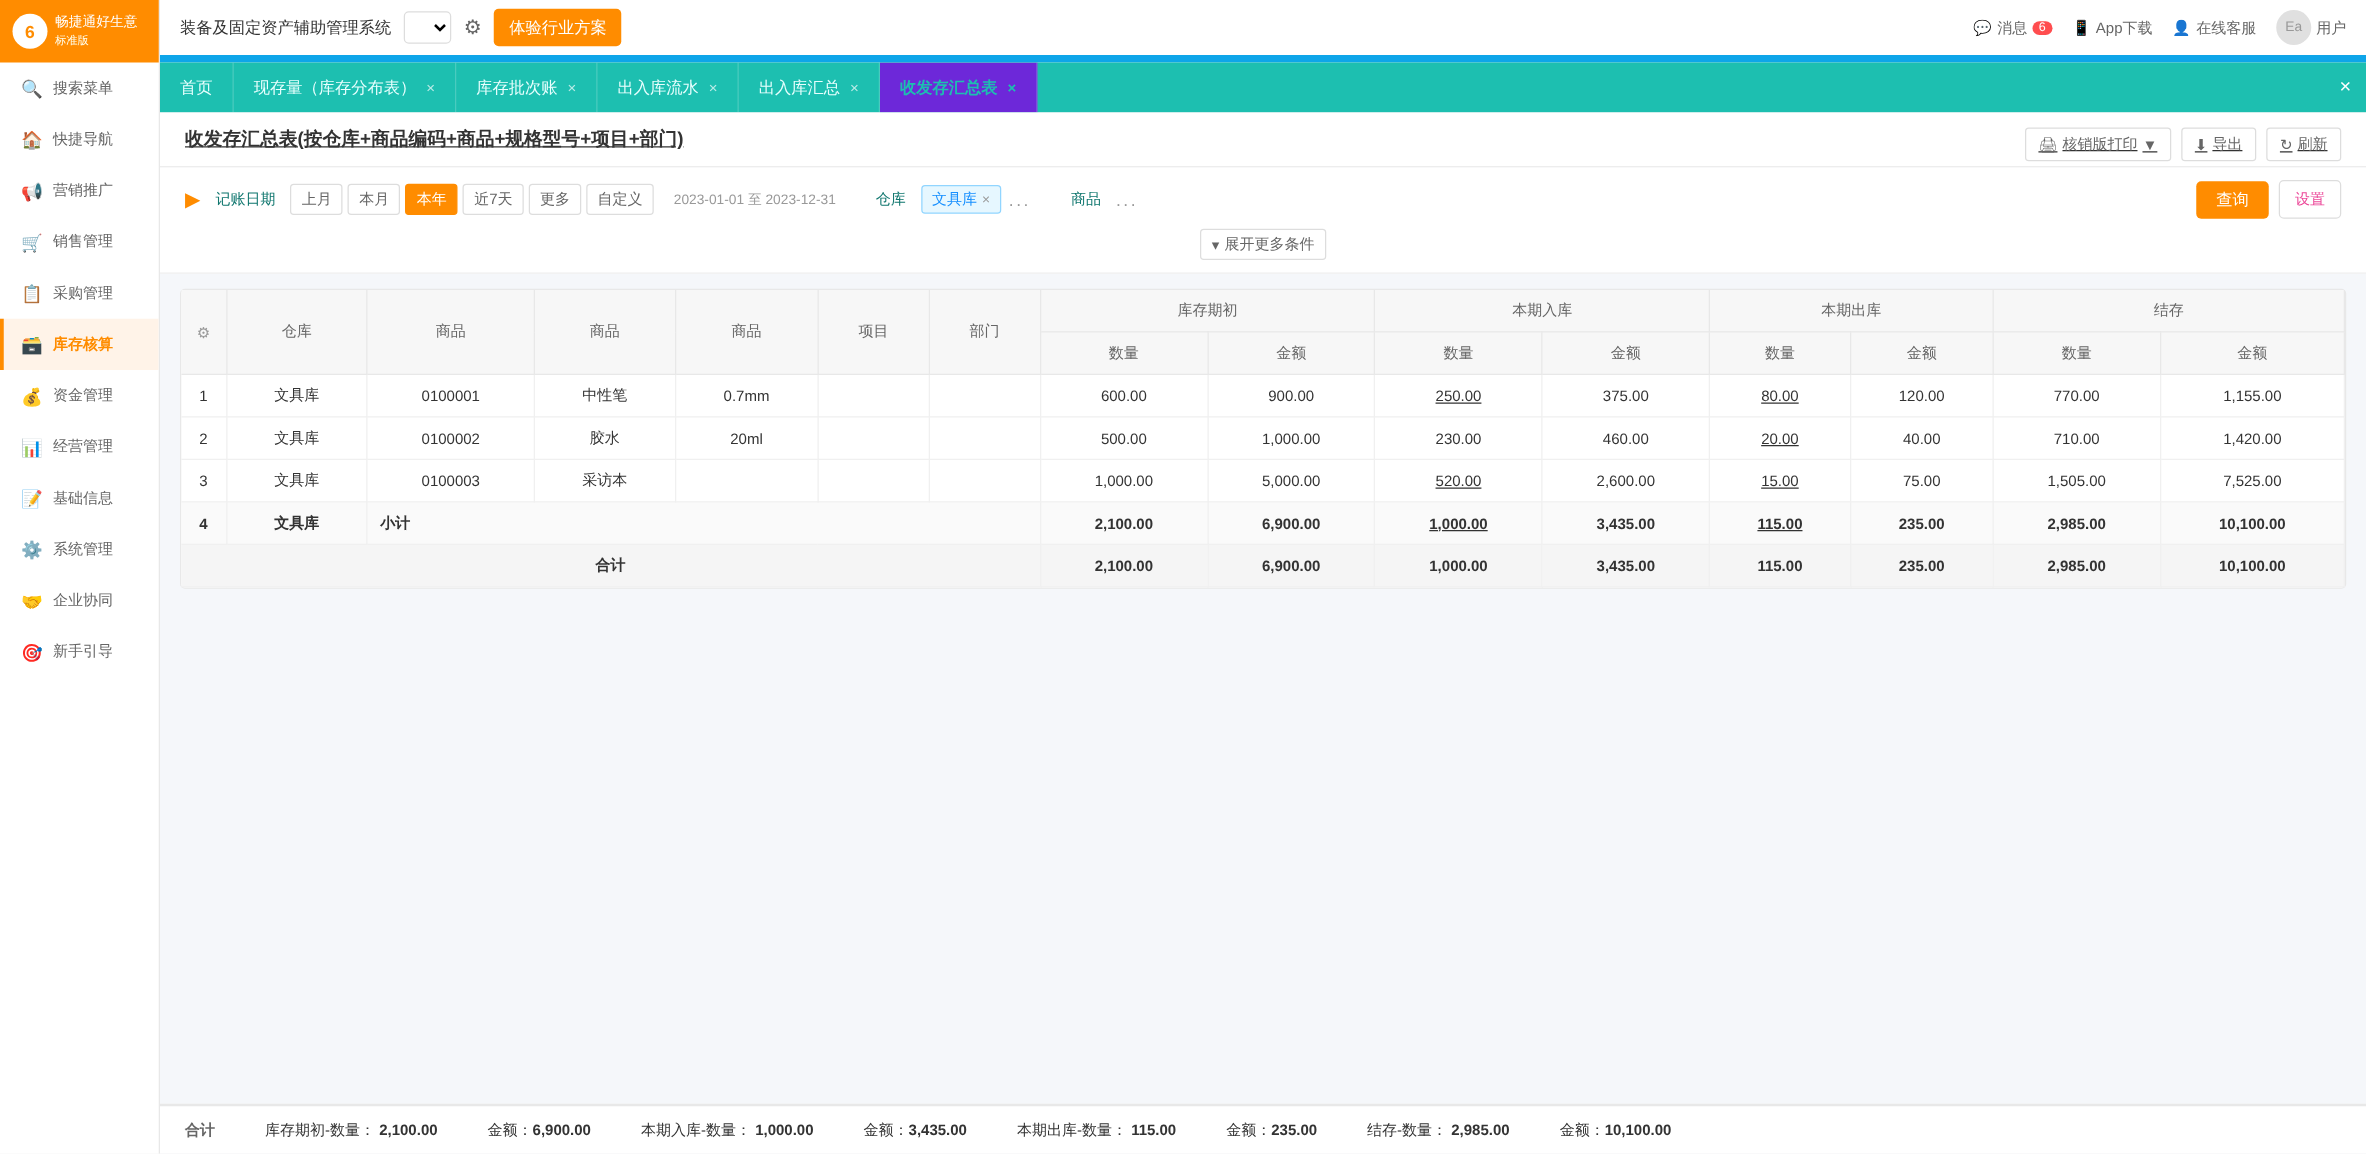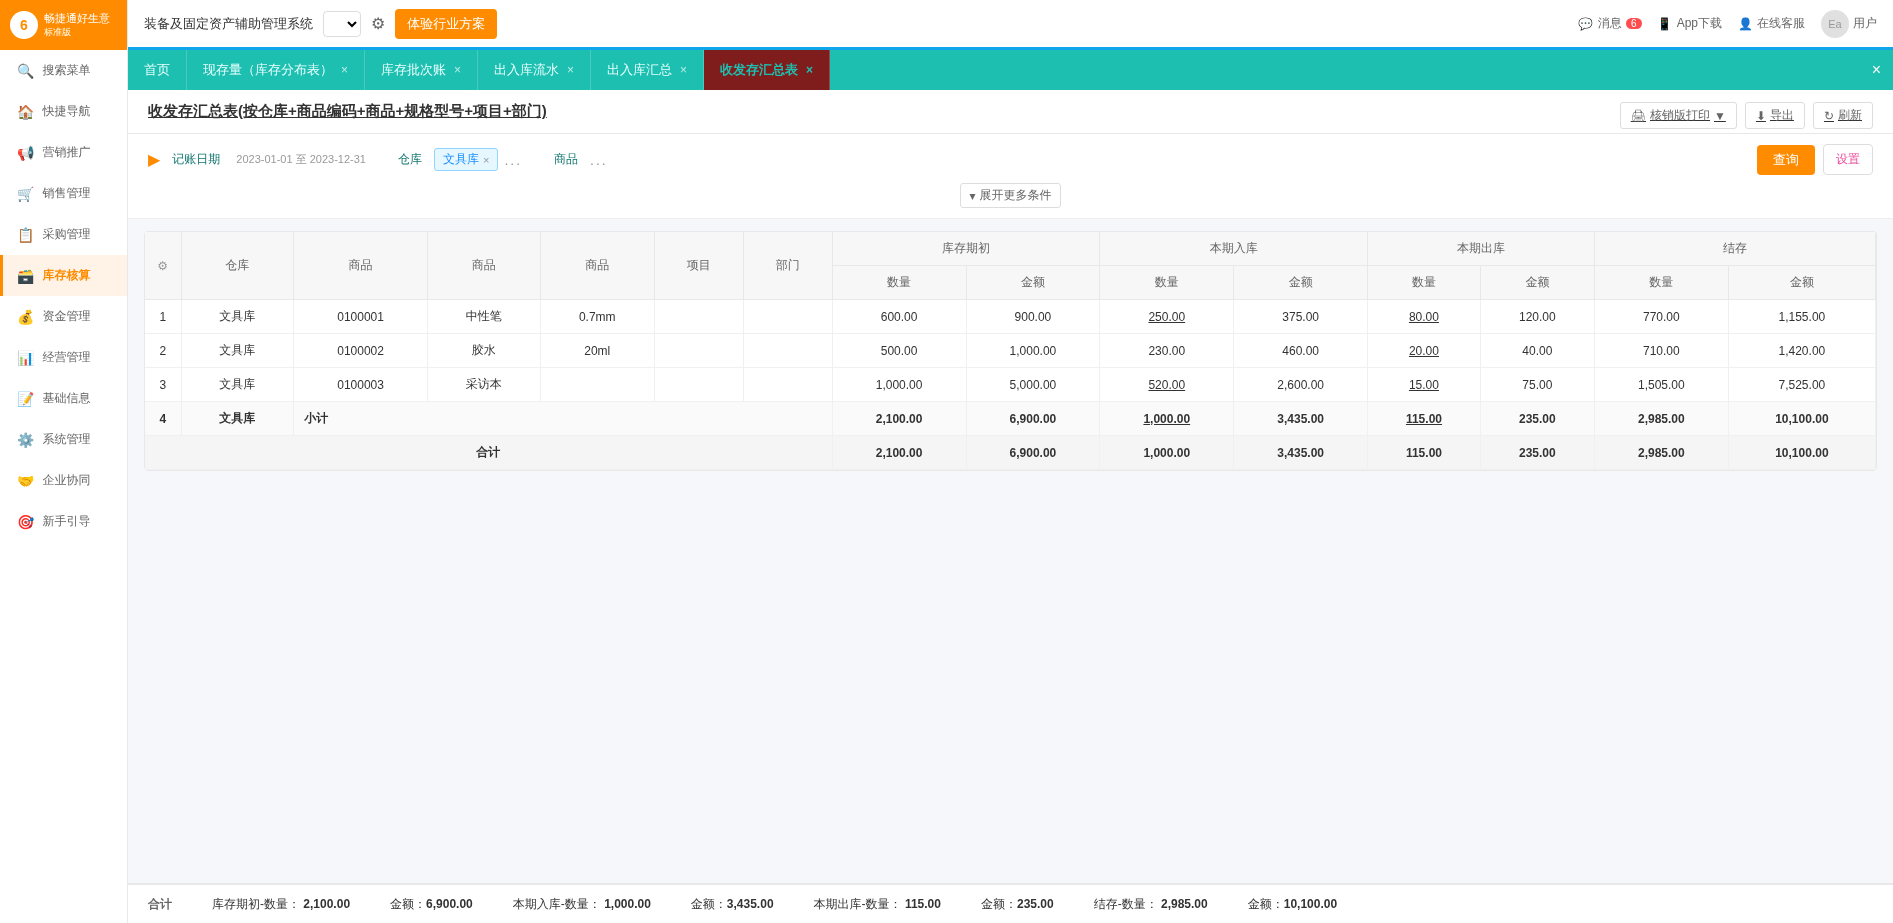--- a/index.html
+++ b/index.html
@@ -13,35 +13,35 @@
     .sidebar-logo-badge { font-size: 9px; color: #ffe; }
     .sidebar-nav { flex: 1; overflow-y: auto; }
     .sidebar-item { display: flex; align-items: center; gap: 8px; padding: 12px 14px; cursor: pointer; color: #666; font-size: 12px; border-left: 3px solid transparent; }
     .sidebar-item.active { background: #fff3e8; color: #ff8c00; border-left-color: #ff8c00; font-weight: bold; }
     .sidebar-item-icon { font-size: 14px; }
 
     
     .main { flex: 1; display: flex; flex-direction: column; height: 100%; overflow: hidden; }
 
     
-    .topbar { height: 50px; background: #fff; border-bottom: 3px solid #0ea5e9; display: flex; align-items: center; justify-content: space-between; padding: 0 16px; }
+    .topbar { height: 50px; background: #fff; border-bottom: 6px solid #0ea5e9; display: flex; align-items: center; justify-content: space-between; padding: 0 16px; }
     .topbar-left { display: flex; align-items: center; gap: 10px; }
     .topbar-title { font-size: 13px; color: #333; }
     .topbar-select { border: 1px solid #ddd; border-radius: 4px; padding: 4px 8px; font-size: 12px; background: #fff; }
     .topbar-settings { color: #666; cursor: pointer; font-size: 16px; }
     .topbar-trial-btn { background: #ff8c00; color: #fff; border: none; border-radius: 4px; padding: 6px 12px; cursor: pointer; font-size: 13px; }
     .topbar-right { display: flex; align-items: center; gap: 16px; color: #666; font-size: 12px; }
     .topbar-right-item { display: flex; align-items: center; gap: 4px; cursor: pointer; }
     .badge { background: #ff4d4f; color: #fff; border-radius: 10px; padding: 0 4px; font-size: 10px; min-width: 16px; text-align: center; }
     .user-avatar { width: 28px; height: 28px; border-radius: 50%; background: #e0e0e0; display: flex; align-items: center; justify-content: center; font-size: 11px; color: #999; overflow: hidden; }
 
     
     .tabbar { height: 40px; background: #1dbfb0; display: flex; align-items: center; padding: 0 0; overflow-x: auto; }
     .tab { display: flex; align-items: center; gap: 6px; padding: 0 16px; height: 40px; cursor: pointer; color: #e8fffe; font-size: 13px; border-right: 1px solid rgba(255,255,255,0.2); white-space: nowrap; }
-    .tab.active { background: #7f1d1d; color: #1dbfb0; font-weight: bold; border-radius: 0; }
+    .tab.active { background: #6d28d9; color: #1dbfb0; font-weight: bold; border-radius: 0; }
     .tab-close { color: inherit; font-size: 12px; margin-left: 2px; }
     .tab:not(.active) .tab-close { color: rgba(255,255,255,0.7); }
     .tabbar-close-all { margin-left: auto; color: #fff; padding: 0 12px; cursor: pointer; font-size: 16px; }
 
     
     .page-content { flex: 1; overflow-y: auto; background: #f5f7fa; padding: 0; }
 
     
     .page-header { background: #fff; padding: 12px 20px 0; border-bottom: 1px solid #e8e8e8; text-decoration: underline; }
     .page-title { font-size: 15px; font-weight: bold; color: #333; margin-bottom: 12px; }
@@ -226,20 +226,28 @@
             <span>刷新</span>
           </button>
         </div>
       </div>
     </div>
 
     <div class="filter-area">
       <div class="filter-row">
         <span style="color:#ff8c00; cursor:pointer; font-size:16px;">▶</span>
         <span class="filter-label">记账日期</span>
+        <div class="filter-date-group">
+          <button class="filter-date-btn">上月</button>
+          <button class="filter-date-btn">本月</button>
+          <button class="filter-date-btn active">本年</button>
+          <button class="filter-date-btn">近7天</button>
+          <button class="filter-date-btn">更多</button>
+          <button class="filter-date-btn">自定义</button>
+        </div>
         <span class="filter-date-range">2023-01-01 至 2023-12-31</span>
 
         <span class="filter-label" style="margin-left:20px;">仓库</span>
         <div class="filter-warehouse">
           <div class="warehouse-tag">
             <span>文具库</span>
             <span class="warehouse-tag-close">×</span>
           </div>
           <span class="filter-more">...</span>
         </div>

